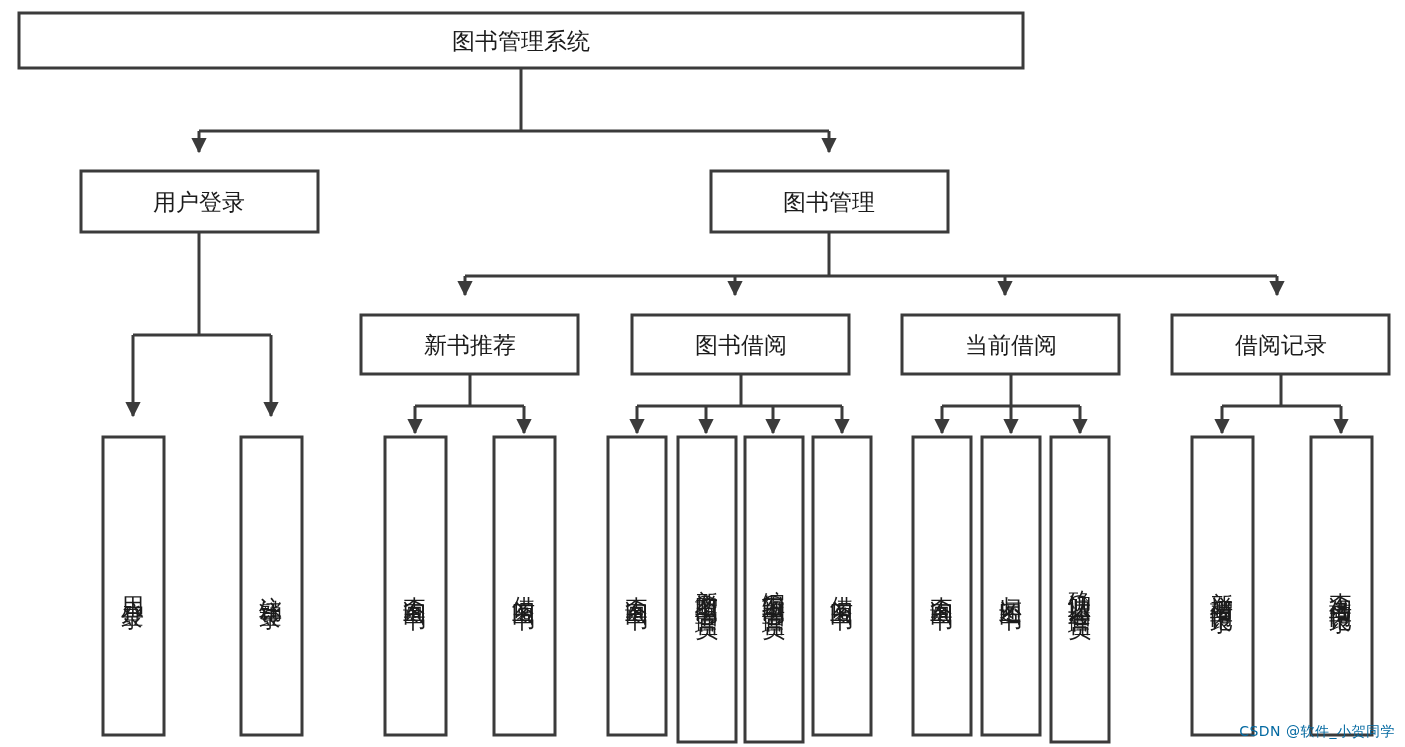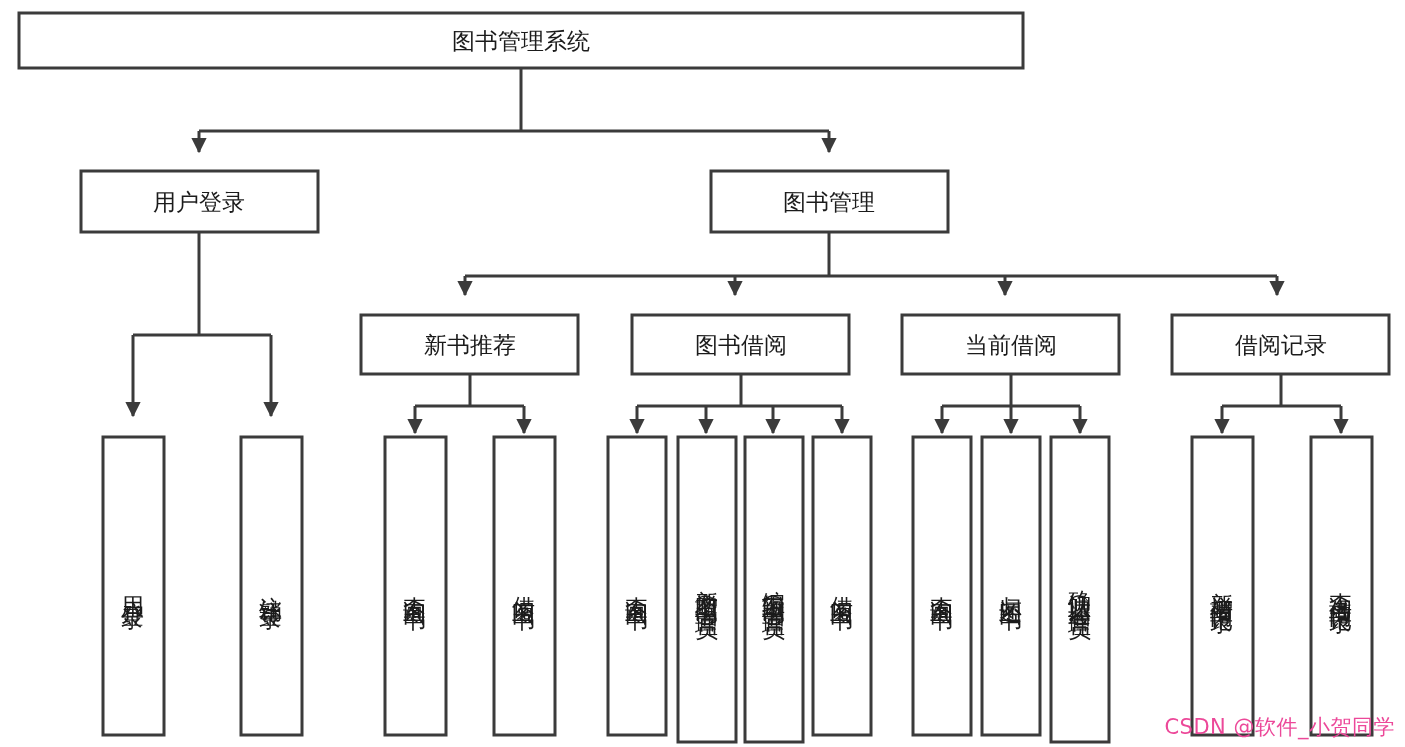--- a/index.html
+++ b/index.html
@@ -47,22 +47,22 @@
     stroke-linecap: butt;
   }
   .arrow-head {
     fill: #3b3b3b;
   }
   .watermark {
     position: absolute;
     right: 10px;
     bottom: 6px;
     font-family: "DejaVu Sans", "Liberation Sans", sans-serif;
-    font-size: 21px;
-    color: #ec4899;
+    font-size: 14px;
+    color: #0369a1;
     white-space: nowrap;
     letter-spacing: 0.5px;
     pointer-events: none;
   }
 </style>
 </head>
 <body>
 
 <svg id="diagram" viewBox="0 0 1405 747" xmlns="http://www.w3.org/2000/svg">
 

